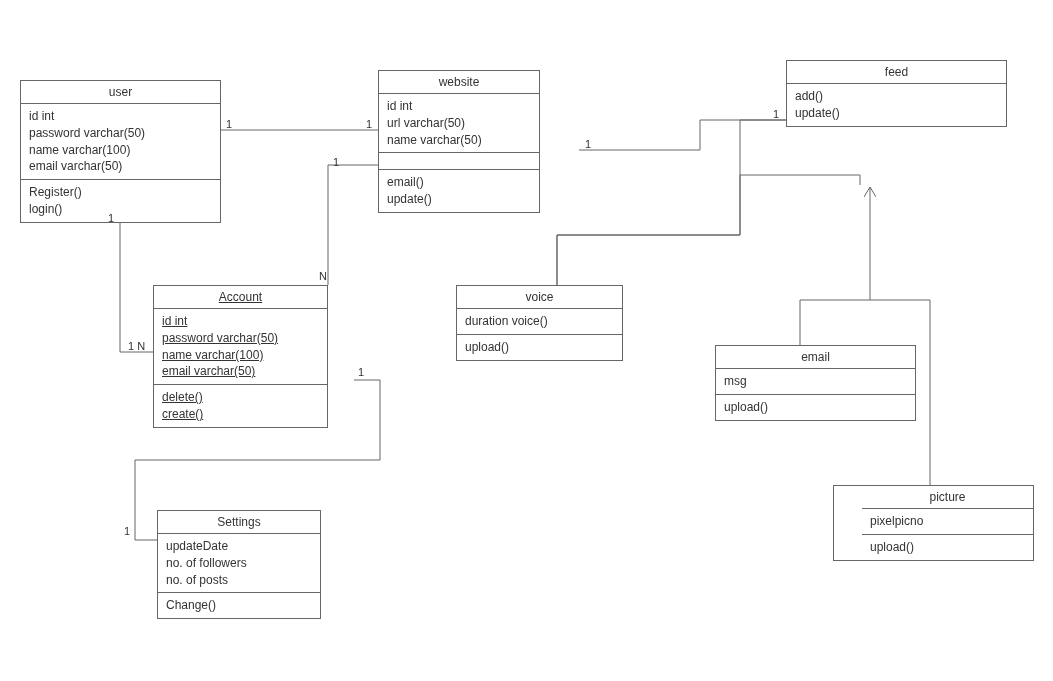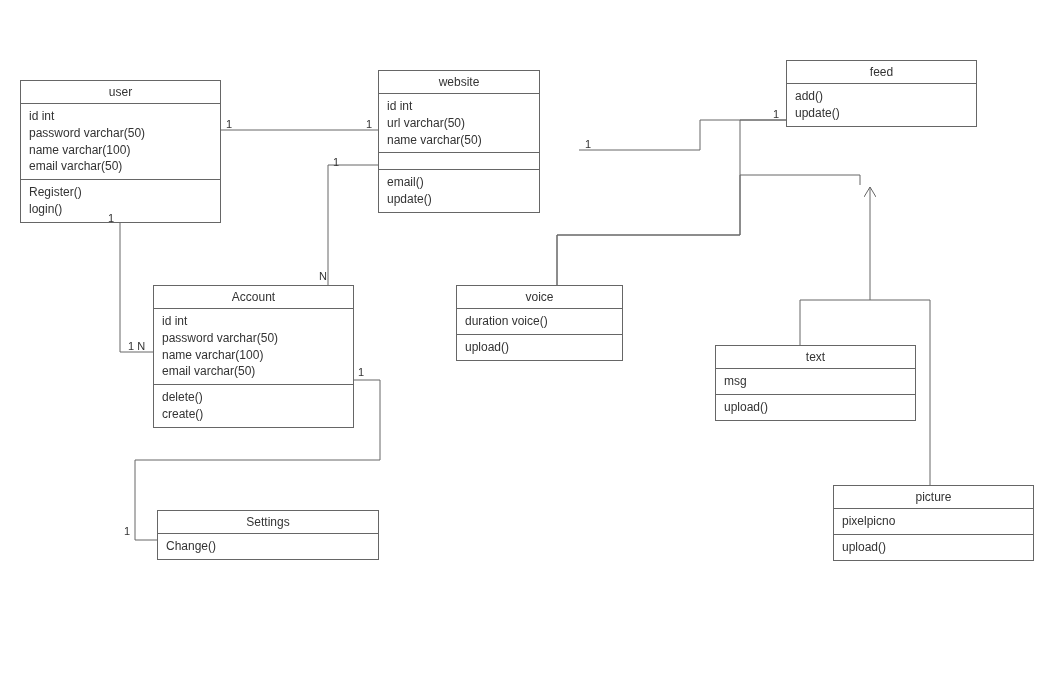--- a/index.html
+++ b/index.html
@@ -99,29 +99,29 @@
     <div>url varchar(50)</div>
     <div>name varchar(50)</div>
   </div>
   <div class="class-section" style="min-height:8px;"></div>
   <div class="class-section">
     <div>email()</div>
     <div>update()</div>
   </div>
 </div>
 
-<div class="class-box" style="left:786px; top:60px; width:191px;">
+<div class="class-box" style="left:786px; top:60px; width:221px;">
   <div class="class-title">feed</div>
   <div class="class-section">
     <div>add()</div>
     <div>update()</div>
   </div>
 </div>
 
-<div class="class-box" style="left:153px; top:285px; width:201px;">
+<div class="class-box" style="left:153px; top:285px; width:175px;text-decoration:underline;">
   <div class="class-title">Account</div>
   <div class="class-section">
     <div>id int</div>
     <div>password varchar(50)</div>
     <div>name varchar(100)</div>
     <div>email varchar(50)</div>
   </div>
   <div class="class-section">
     <div>delete()</div>
     <div>create()</div>
@@ -132,41 +132,46 @@
   <div class="class-title">voice</div>
   <div class="class-section">
     <div>duration voice()</div>
   </div>
   <div class="class-section">
     <div>upload()</div>
   </div>
 </div>
 
 <div class="class-box" style="left:715px; top:345px; width:201px;">
-  <div class="class-title">text</div>
+  <div class="class-title">email</div>
   <div class="class-section">
     <div>msg</div>
   </div>
   <div class="class-section">
     <div>upload()</div>
   </div>
 </div>
 
-<div class="class-box" style="left:833px; top:485px; width:201px;">
+<div class="class-box" style="left:833px; top:485px; width:201px;padding-left:28px;">
   <div class="class-title">picture</div>
   <div class="class-section">
     <div>pixelpicno</div>
   </div>
   <div class="class-section">
     <div>upload()</div>
   </div>
 </div>
 
-<div class="class-box" style="left:157px; top:510px; width:222px;">
+<div class="class-box" style="left:157px; top:510px; width:164px;">
   <div class="class-title">Settings</div>
+  <div class="class-section">
+    <div>updateDate</div>
+    <div>no. of followers</div>
+    <div>no. of posts</div>
+  </div>
   <div class="class-section">
     <div>Change()</div>
   </div>
 </div>
 
 <div class="mult" style="left:226px; top:118px;">1</div>
 <div class="mult" style="left:366px; top:118px;">1</div>
 
 <div class="mult" style="left:585px; top:138px;">1</div>
 <div class="mult" style="left:773px; top:108px;">1</div>

